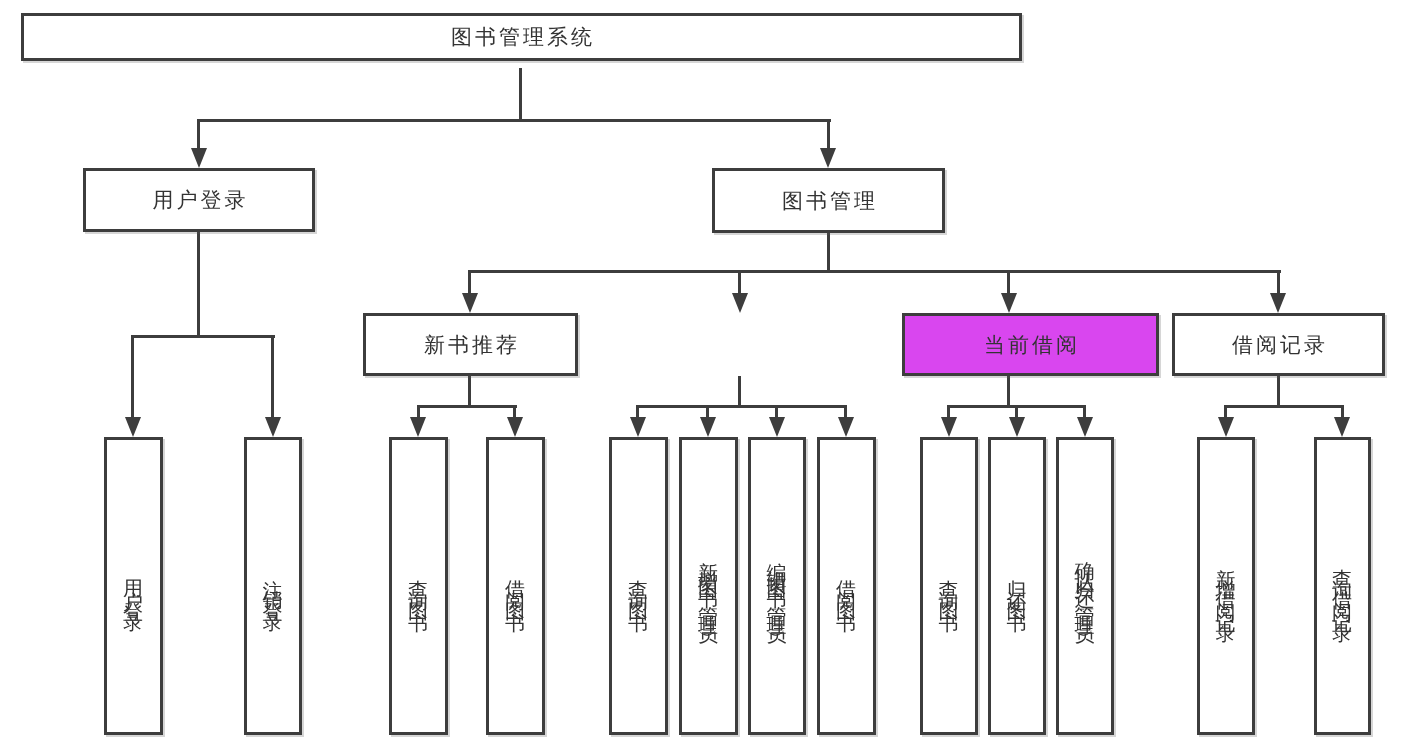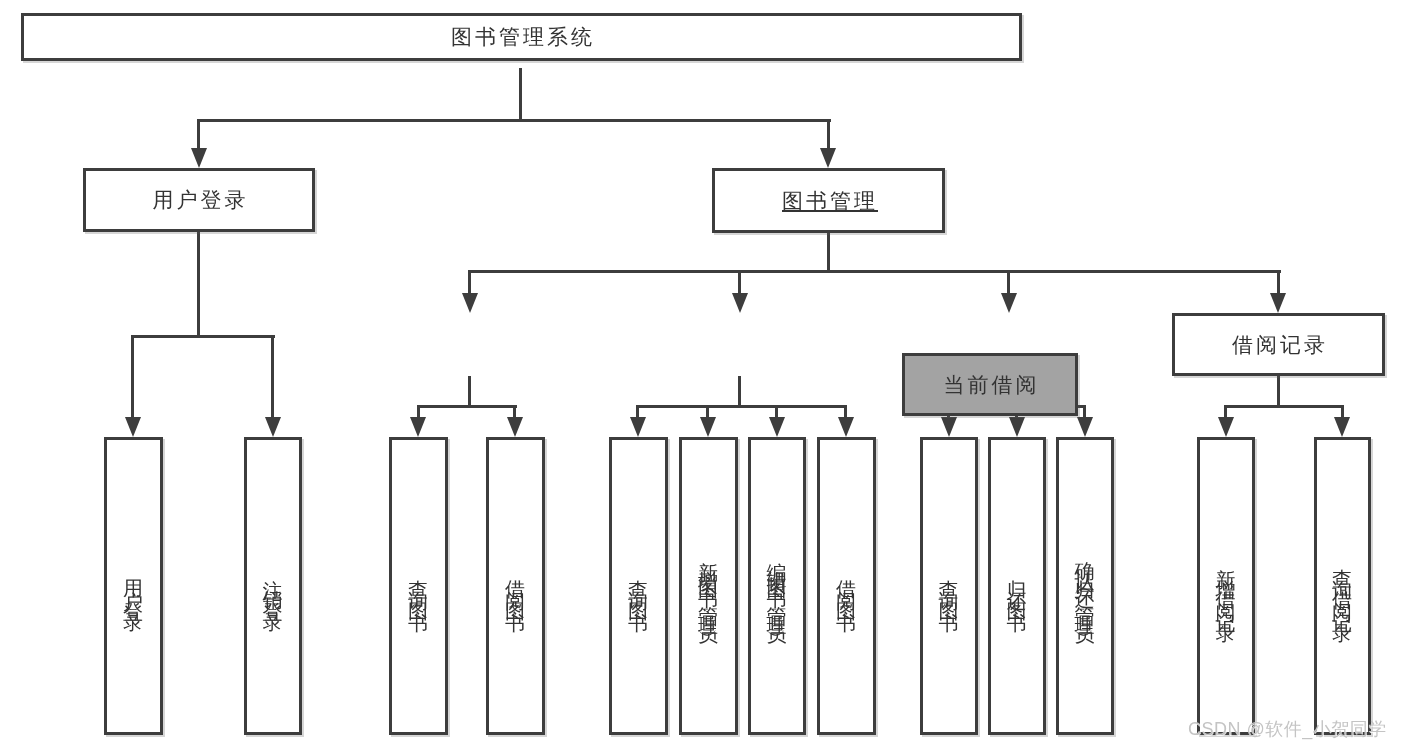--- a/index.html
+++ b/index.html
@@ -55,21 +55,20 @@
     letter-spacing:0.5px;
     white-space:nowrap;
     text-shadow:1px 1px 0 rgba(255,255,255,0.8);
     z-index:5;
   }
 </style>
 </head>
 <body>
 
 <div id="stage">
-  <div class="watermark" style="color: rgb(196, 196, 196);">CSDN @软件_小贺同学</div>
 <div class="line" style="left: 519px; top: 68px; width: 3px; height: 52px; background: rgb(61, 61, 61);"></div>
     <div class="line" style="left: 197px; top: 119px; width: 634px; height: 3px; background: rgb(61, 61, 61);"></div>
     <div class="line" style="left: 197px; top: 119px; width: 3px; height: 33px; background: rgb(61, 61, 61);"></div>
     <div class="line" style="left: 827px; top: 119px; width: 3px; height: 33px; background: rgb(61, 61, 61);"></div>
     <div class="line" style="left: 197px; top: 232px; width: 3px; height: 105px; background: rgb(61, 61, 61);"></div>
     <div class="line" style="left: 131px; top: 335px; width: 144px; height: 3px; background: rgb(61, 61, 61);"></div>
     <div class="line" style="left: 131px; top: 335px; width: 3px; height: 83px; background: rgb(61, 61, 61);"></div>
     <div class="line" style="left: 271px; top: 335px; width: 3px; height: 83px; background: rgb(61, 61, 61);"></div>
     <div class="line" style="left: 827px; top: 233px; width: 3px; height: 39px; background: rgb(61, 61, 61);"></div>
     <div class="line" style="left: 468px; top: 270px; width: 813px; height: 3px; background: rgb(61, 61, 61);"></div>
@@ -114,24 +113,27 @@
     <div class="arrow" style="left: 1009px; top: 417px; border-top-color: rgb(61, 61, 61);"></div>
     <div class="arrow" style="left: 1077px; top: 417px; border-top-color: rgb(61, 61, 61);"></div>
     <div class="arrow" style="left: 1218px; top: 417px; border-top-color: rgb(61, 61, 61);"></div>
     <div class="arrow" style="left: 1334px; top: 417px; border-top-color: rgb(61, 61, 61);"></div>
     <div class="node h-node" style="left: 21px; top: 13px; width: 1001px; height: 48px; border-color: rgb(61, 61, 61); background: rgb(255, 255, 255); color: rgb(51, 51, 51);">
       <span>图书管理系统</span>
     </div>
     <div class="node h-node" style="left: 83px; top: 168px; width: 232px; height: 64px; border-color: rgb(61, 61, 61); background: rgb(255, 255, 255); color: rgb(51, 51, 51);">
       <span>用户登录</span>
     </div>
-    <div class="node h-node" style="left: 712px; top: 168px; width: 233px; height: 65px; border-color: rgb(61, 61, 61); background: rgb(255, 255, 255); color: rgb(51, 51, 51); text-decoration: underline;">
+    <div class="node h-node" style="left: 712px; top: 168px; width: 233px; height: 65px; border-color: rgb(61, 61, 61); background: rgb(255, 255, 255); color: rgb(51, 51, 51);">
       <span>图书管理</span>
     </div>
-    <div class="node h-node" style="left: 902px; top: 313px; width: 176px; height: 63px; border-color: rgb(61, 61, 61); background: #a3a3a3; color: rgb(51, 51, 51); margin-top: 40px;">
+    <div class="node h-node" style="left: 363px; top: 313px; width: 215px; height: 63px; border-color: rgb(61, 61, 61); background: rgb(255, 255, 255); color: rgb(51, 51, 51);">
+      <span>新书推荐</span>
+    </div>
+    <div class="node h-node" style="left: 902px; top: 313px; width: 257px; height: 63px; border-color: rgb(61, 61, 61); background: #d946ef; color: rgb(51, 51, 51);">
       <span>当前借阅</span>
     </div>
     <div class="node h-node" style="left: 1172px; top: 313px; width: 213px; height: 63px; border-color: rgb(61, 61, 61); background: rgb(255, 255, 255); color: rgb(51, 51, 51);">
       <span>借阅记录</span>
     </div>
     <div class="node v-node" style="left: 104px; top: 437px; width: 59px; height: 298px; border-color: rgb(61, 61, 61); background: rgb(255, 255, 255); color: rgb(51, 51, 51);">
       <span>用户登录</span>
     </div>
     <div class="node v-node" style="left: 244px; top: 437px; width: 58px; height: 298px; border-color: rgb(61, 61, 61); background: rgb(255, 255, 255); color: rgb(51, 51, 51);">
       <span>注销登录</span>

